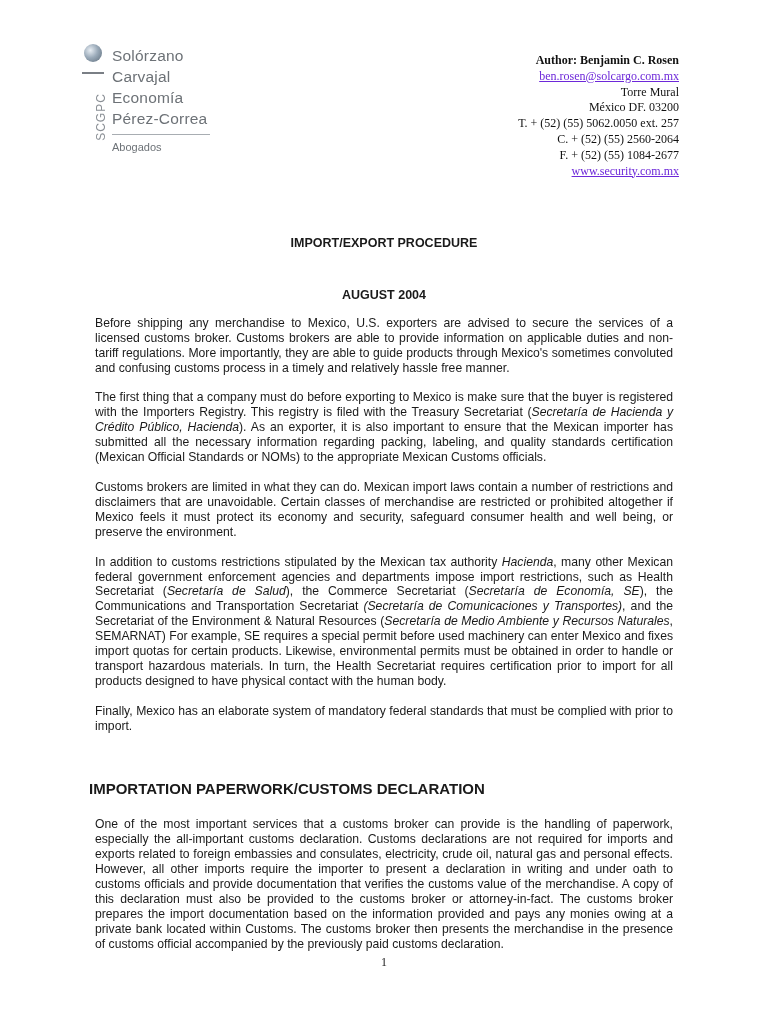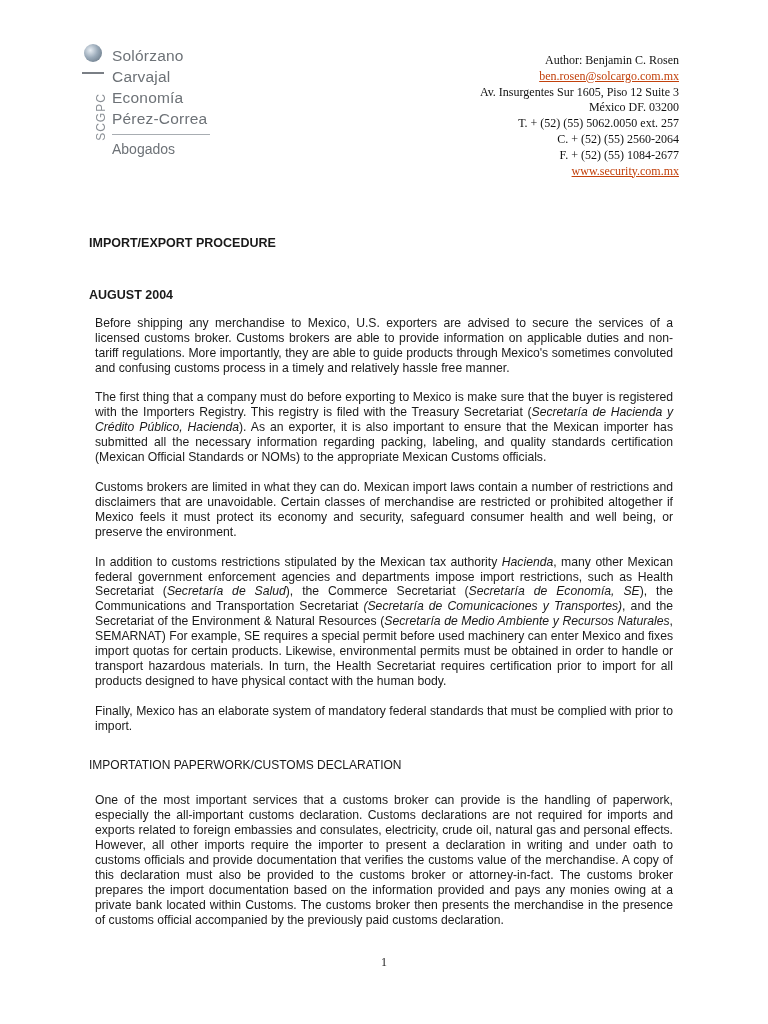--- a/index.html
+++ b/index.html
@@ -9,38 +9,38 @@
     
     .logo { position: absolute; left: 78px; top: 40px; width: 150px; height: 140px; }
     .logo-sphere { position: absolute; left: 6px; top: 4px; width: 18px; height: 18px; border-radius: 50%;
       background: radial-gradient(circle at 35% 35%, #e8eef4 0%, #9aaab9 45%, #5b6a78 100%); }
     .logo-bar { position: absolute; left: 4px; top: 32px; width: 22px; height: 2px; background: #7a7f85; }
     .logo-vert { position: absolute; left: -2px; top: 70px; transform: rotate(-90deg); transform-origin: center;
       font-family: "Liberation Sans", sans-serif; font-size: 12px; color: #8a8f95; letter-spacing: 1px; width: 50px; text-align: center; }
     .logo-names { position: absolute; left: 34px; top: 5px; font-family: "Liberation Sans", sans-serif; color: #6d7277; }
     .logo-name { font-size: 15.5px; line-height: 21px; letter-spacing: 0.2px; }
     .logo-rule { width: 98px; height: 1px; background: #a8adb2; margin: 5px 0 6px 0; }
-    .logo-sub { font-size: 14px; color: #6d7277; }
+    .logo-sub { font-size: 11px; color: #6d7277; }
 
     
     .author { position: absolute; right: 89px; top: 53px; text-align: right;
       font-family: "Liberation Serif", serif; font-size: 12px; line-height: 15.8px; color: #111; }
-    .author .name { font-weight: normal; }
-    .author a { color: #c2410c; text-decoration: underline; }
+    .author .name { font-weight: bold; }
+    .author a { color: #6d28d9; text-decoration: underline; }
 
     
     .content { position: absolute; left: 89px; top: 232px; width: 590px;
       font-family: "Liberation Sans", sans-serif; font-size: 12.2px; line-height: 14.9px; color: #1a1a1a; }
-    .title { text-align: left; font-weight: bold; font-size: 12.5px; margin: 0; }
+    .title { text-align: center; font-weight: bold; font-size: 12.5px; margin: 0; }
     .title.t1 { margin-top: 4px; }
     .title.t2 { margin-top: 37px; }
     p.para { margin: 6px; text-align: justify; }
     .gap-after-title { margin-top: 13px !important; }
     .gap { margin-top: 15px !important; }
-    .section-head { font-weight: normal; font-size: 12px; margin: 24px 0 0 0; }
+    .section-head { font-weight: bold; font-size: 15px; margin: 48px 0 0 0; }
     .gap-after-head { margin-top: 21px !important; }
     i { font-style: italic; }
 
     .page-number { position: absolute; left: 0; width: 768px; top: 955px; text-align: center;
       font-family: "Liberation Serif", serif; font-size: 12px; color: #222; }
   </style>
 </head>
 <body>
 
 <div class="page">
@@ -55,21 +55,21 @@
       <div class="logo-name">Economía</div>
       <div class="logo-name">Pérez-Correa</div>
       <div class="logo-rule"></div>
       <div class="logo-sub">Abogados</div>
     </div>
   </div>
 
   <div class="author">
     <div class="name">Author: Benjamin C. Rosen</div>
     <div><a href="ben.rosen@solcargo.com.mx">ben.rosen@solcargo.com.mx</a></div>
-    <div>Av. Insurgentes Sur 1605, Piso 12 Suite 3</div>
+    <div>Torre Mural</div>
     <div>México DF. 03200</div>
     <div>T. + (52) (55) 5062.0050 ext. 257</div>
     <div>C. + (52) (55) 2560-2064</div>
     <div>F. + (52) (55) 1084-2677</div>
     <div><a>www.security.com.mx</a></div>
   </div>
 
   <div class="content">
     <h1 class="title t1">IMPORT/EXPORT PROCEDURE</h1>
     <h2 class="title t2">AUGUST 2004</h2>

